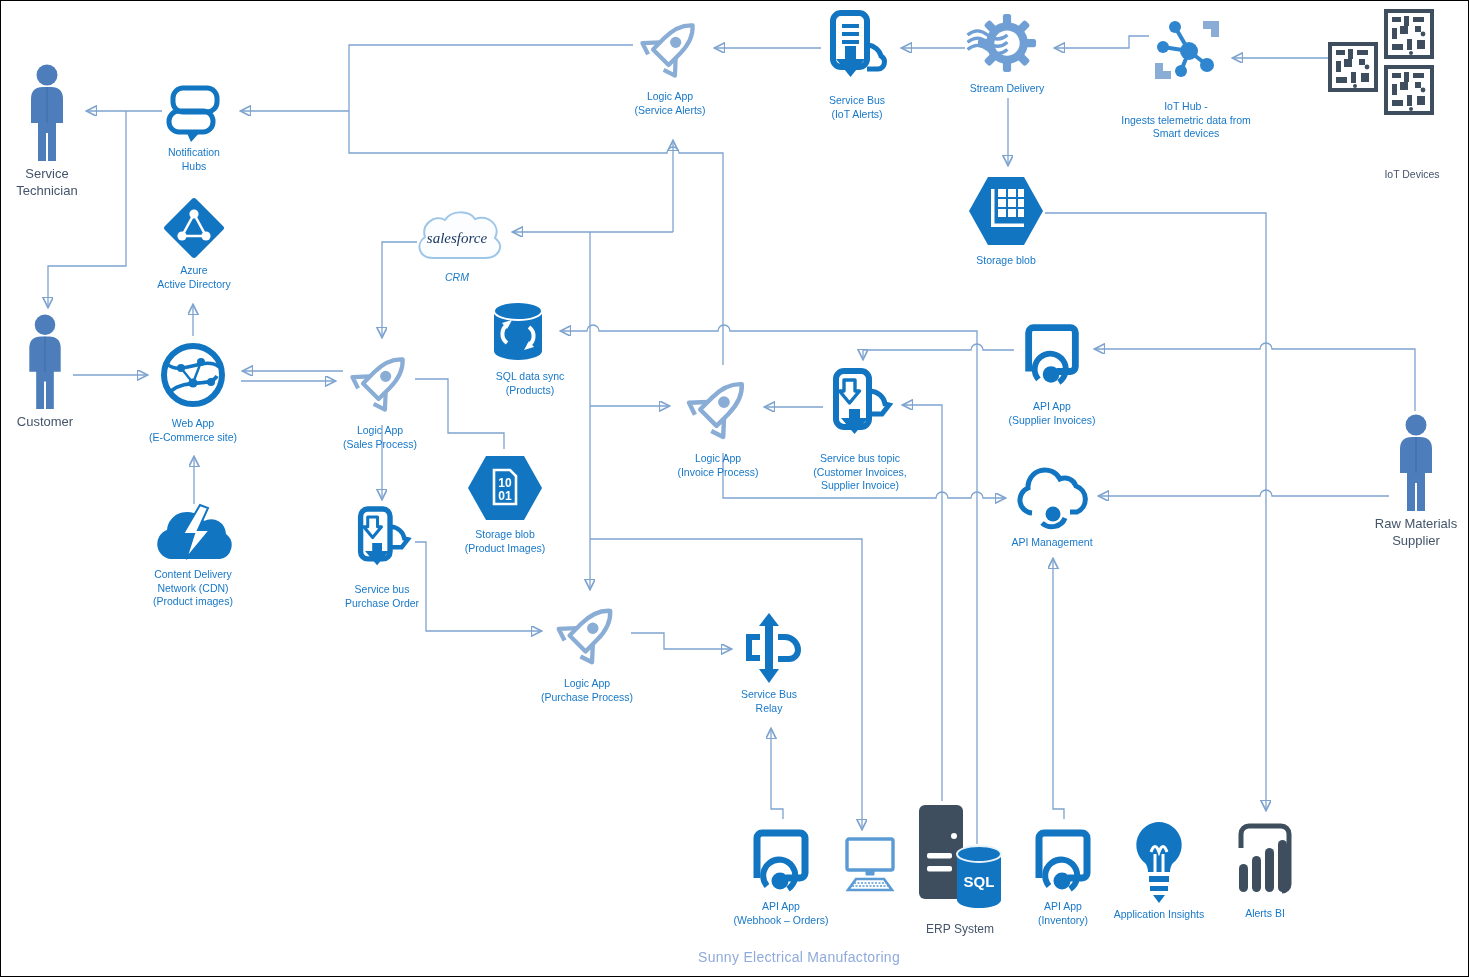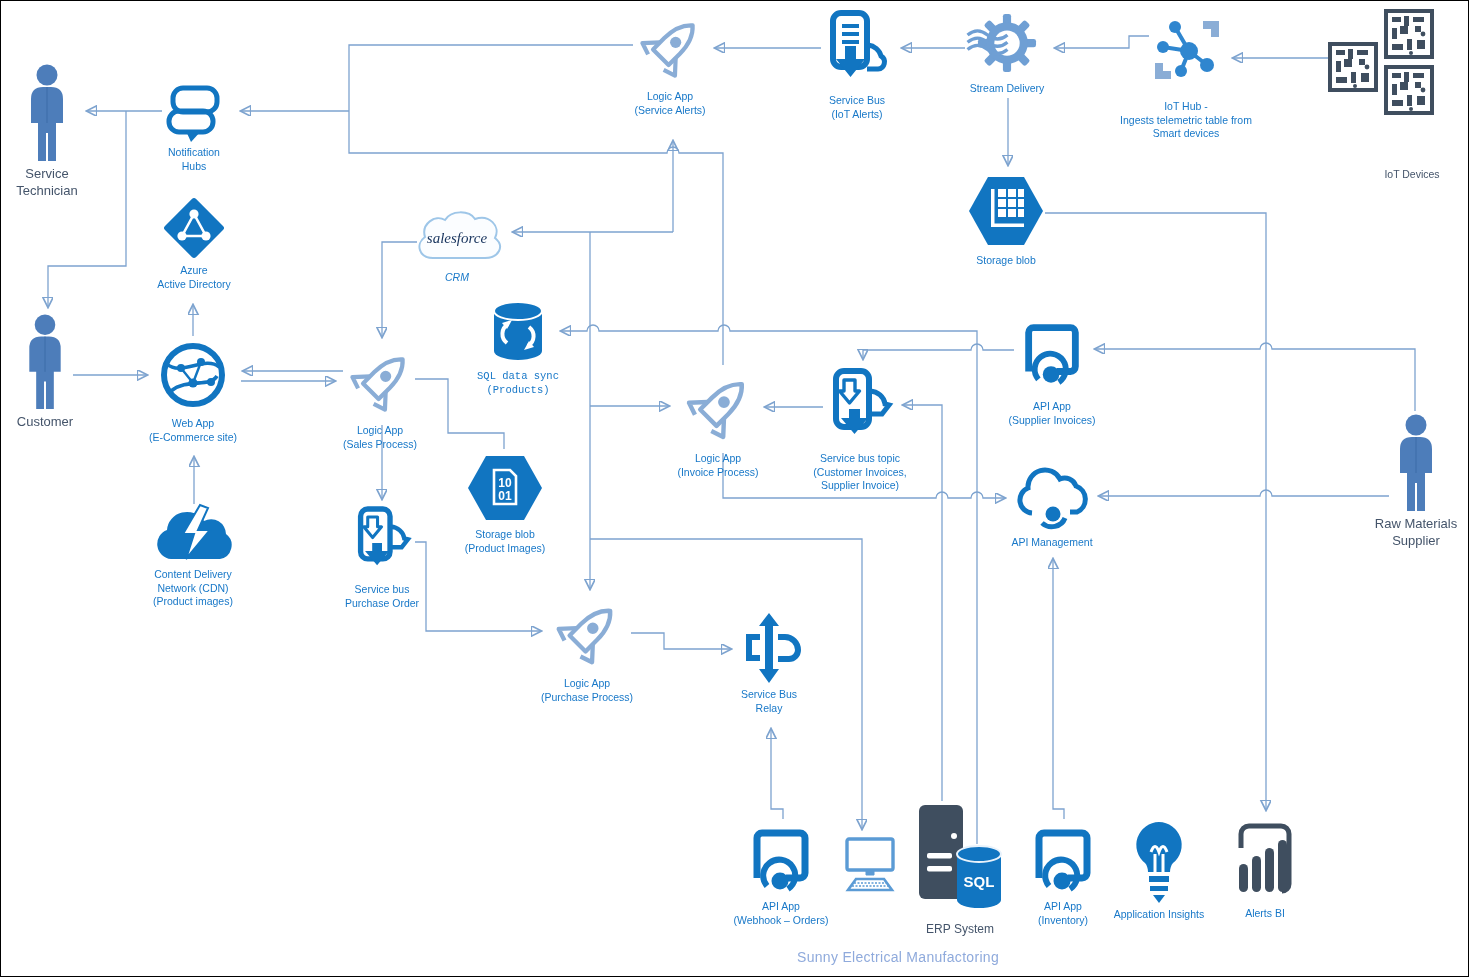--- a/index.html
+++ b/index.html
@@ -3,21 +3,21 @@
 <meta charset="utf-8">
 <style>
   html,body{margin:0;padding:0;background:#888;}
   #stage{position:relative;width:1469px;height:977px;background:#fff;border:1px solid #000;box-sizing:border-box;overflow:hidden;font-family:"Liberation Sans",sans-serif;}
   #wires{position:absolute;left:0;top:0;width:100%;height:100%;pointer-events:none;}
   #wires path{stroke:#7da3cf;stroke-width:1.3;fill:none;}
   .node{position:absolute;}
   .node svg{width:100%;height:100%;display:block;}
   .label{position:absolute;text-align:center;font-size:10.5px;line-height:1.3;color:#1878c8;white-space:pre-line;}
   .label.gray{color:#44546a;}
-  .title{position:absolute;left:697px;top:948px;width:400px;text-align:center;font-size:14px;color:#8faadc;letter-spacing:.3px;}
+  .title{position:absolute;left:697px;top:948px;width:400px;font-size:14px;color:#8faadc;letter-spacing:.3px;}
 </style>
 </head>
 <body>
 
 <div id="stage">
   <svg id="wires">
     <defs>
       <marker id="arr" markerWidth="9" markerHeight="9" refX="7.5" refY="4" orient="auto">
         <path d="M0 0 L8 4 L0 8 Z" fill="#7da3cf" stroke="none"></path>
       </marker>
@@ -159,21 +159,21 @@
         <path d="M6 14 V54 a24 9 0 0 0 48 0 V14" fill="#1175c1"></path>
         <ellipse cx="30" cy="14" rx="24" ry="9" fill="#1175c1" stroke="#fff" stroke-width="2"></ellipse>
         <g stroke="#fff" stroke-width="4" fill="none">
           <path d="M19 46 a13 12 0 0 1 1 -19"></path>
           <path d="M41 30 a13 12 0 0 1 -1 19"></path>
         </g>
         <path d="M14 26 l10 -3 -5 9 z" fill="#fff"></path>
         <path d="M46 50 l-10 3 5 -9 z" fill="#fff"></path>
       </svg>
     </div>
-    <div class="label" style="left: 452px; top: 369px; width: 130px; font-family: Liberation Mono, monospace;">SQL data sync
+    <div class="label" style="left: 464px; top: 369px; width: 130px;">SQL data sync
 (Products)</div>
     <div class="node" style="left: 465px; top: 450px; width: 78px; height: 74px;">
       <svg viewBox="0 0 78 74" preserveAspectRatio="xMidYMid meet">
         <path d="M2 37 L20 5 H58 L76 37 L58 69 H20 Z" fill="#1175c1"></path>
         <path d="M28 19 h16 l6 6 v28 h-22 z" fill="none" stroke="#fff" stroke-width="2.6"></path>
         <text x="39" y="36" font-size="12" font-weight="bold" fill="#fff" text-anchor="middle" font-family="Liberation Sans, sans-serif">10</text>
         <text x="39" y="49" font-size="12" font-weight="bold" fill="#fff" text-anchor="middle" font-family="Liberation Sans, sans-serif">01</text>
       </svg>
     </div>
     <div class="label" style="left: 434px; top: 527px; width: 140px;">Storage blob
@@ -273,21 +273,21 @@
         <g fill="#2f86cf">
           <circle cx="42" cy="38" r="9"></circle>
           <circle cx="28" cy="14" r="6"></circle>
           <circle cx="16" cy="34" r="6"></circle>
           <circle cx="34" cy="58" r="6"></circle>
           <circle cx="60" cy="52" r="7"></circle>
         </g>
       </svg>
     </div>
     <div class="label" style="left: 1095px; top: 99px; width: 180px;">IoT Hub -
-Ingests telemetric table from
+Ingests telemetric data from
 Smart devices</div>
     <div class="node" style="left: 1327px; top: 8px; width: 108px; height: 108px;">
       <svg viewBox="0 0 108 108" preserveAspectRatio="xMidYMid meet">
         <g transform="translate(0 33)">
           <rect x="2" y="2" width="46" height="46" fill="#fff" stroke="#3f4e5f" stroke-width="4"></rect>
           <g fill="#3f4e5f">
             <rect x="8" y="8" width="9" height="5"></rect>
             <rect x="20" y="7" width="5" height="10"></rect>
             <rect x="29" y="8" width="11" height="5"></rect>
             <rect x="8" y="19" width="5" height="11"></rect>

